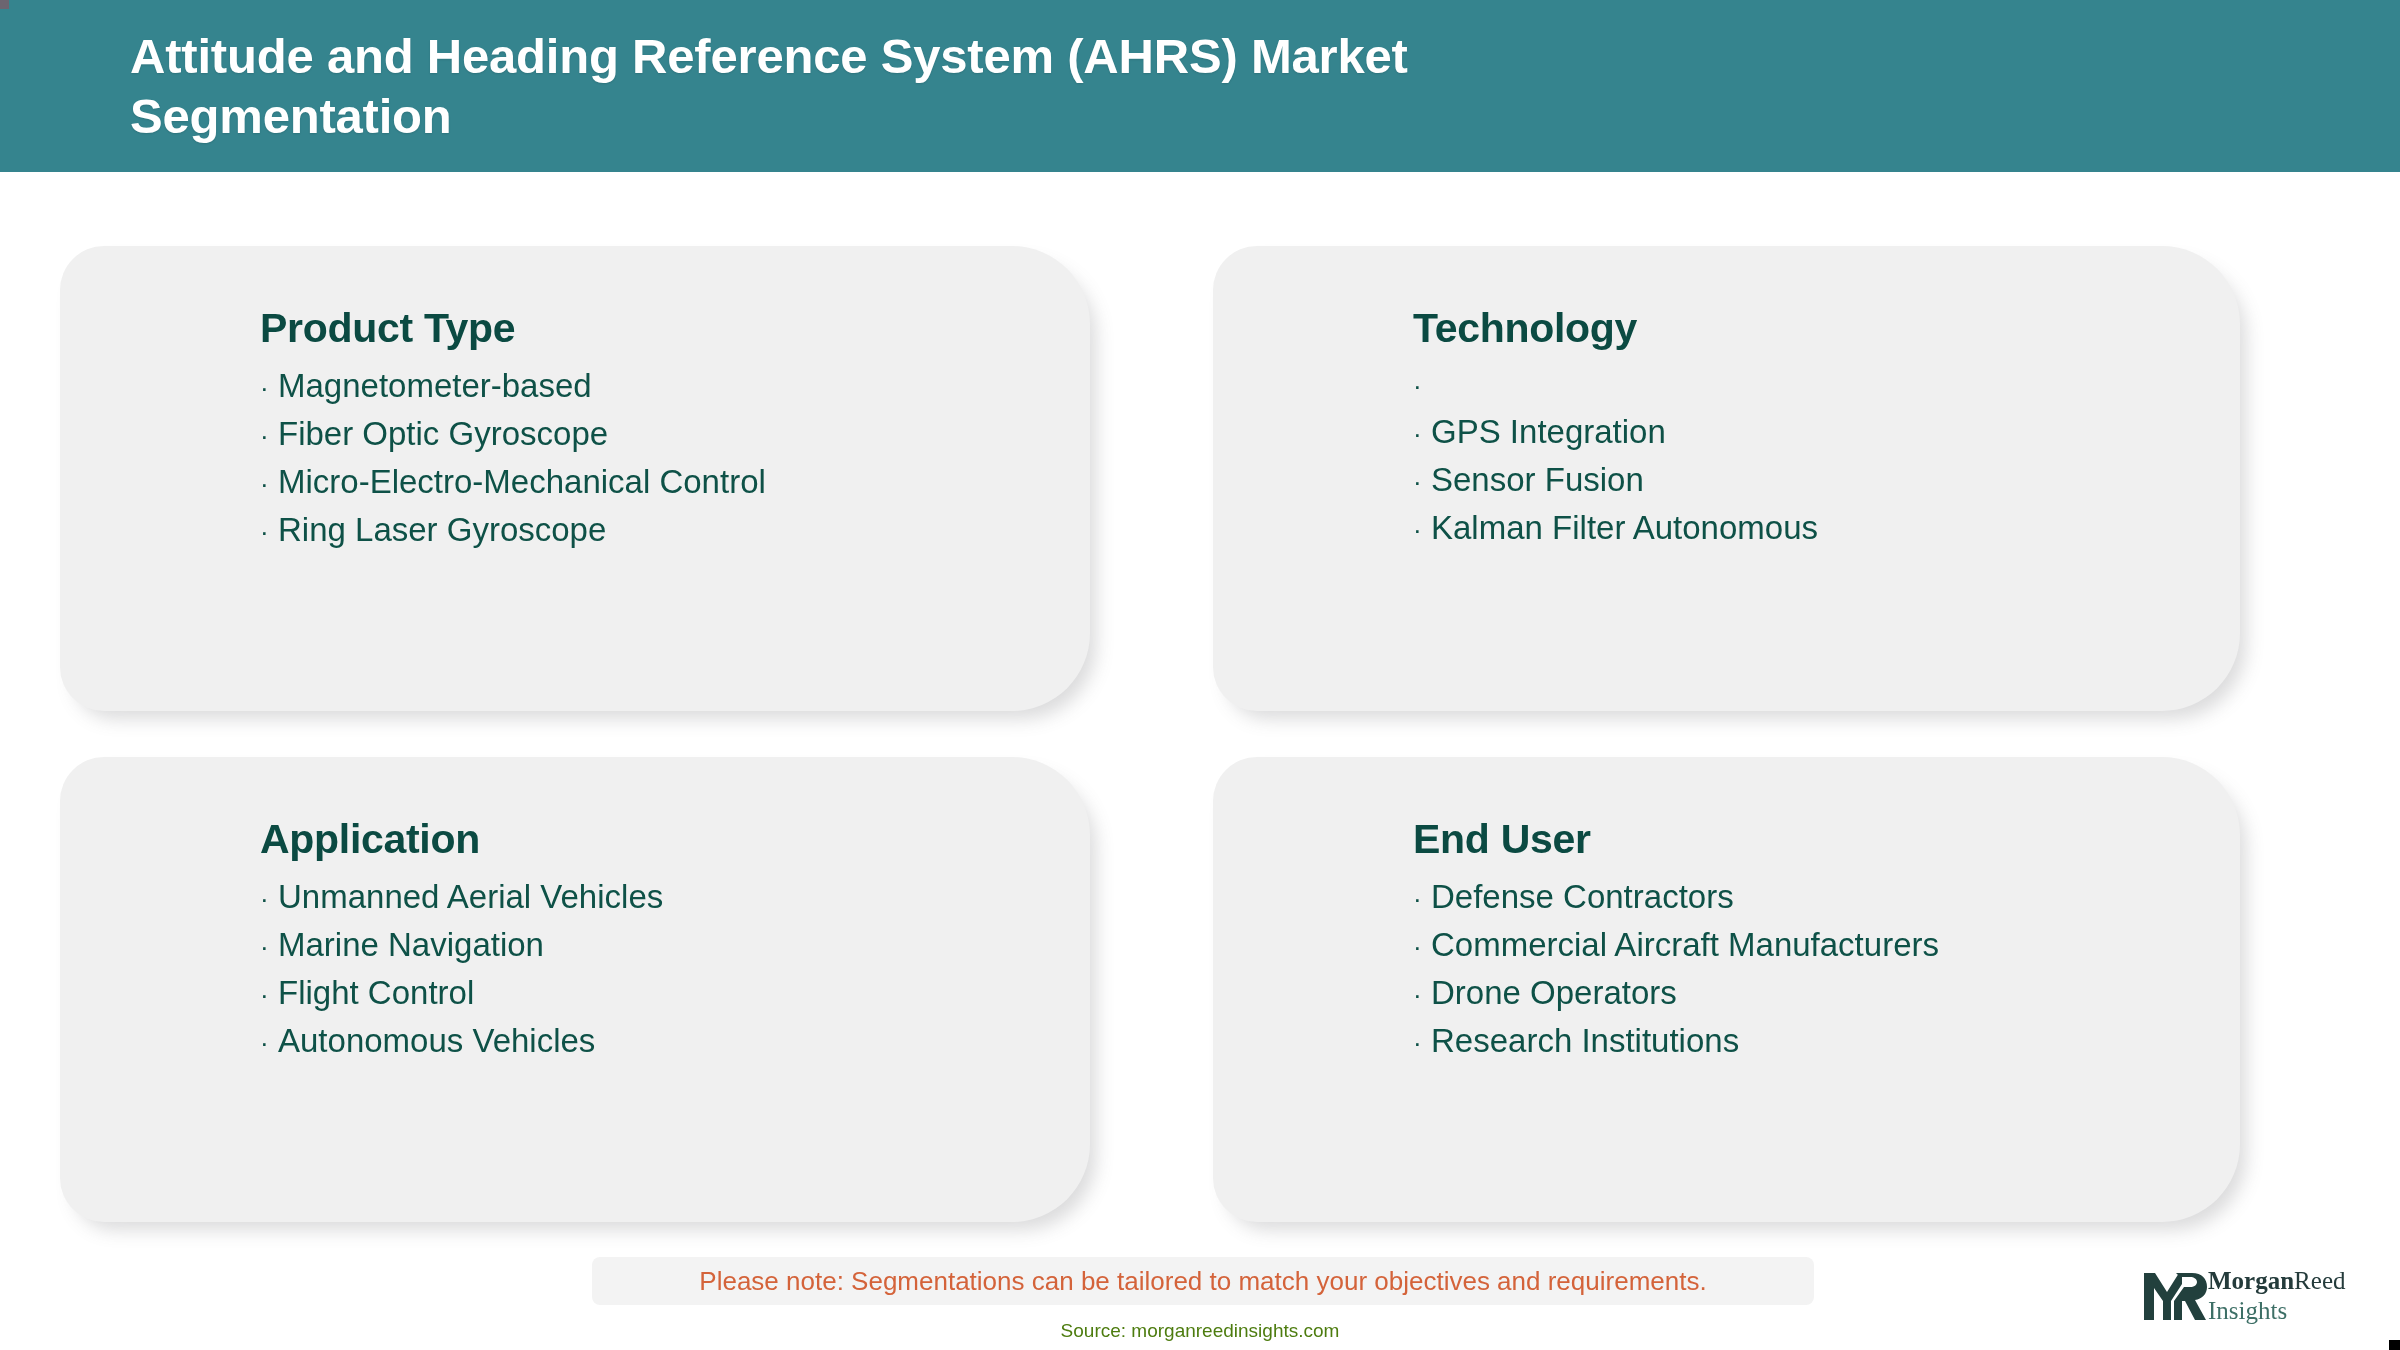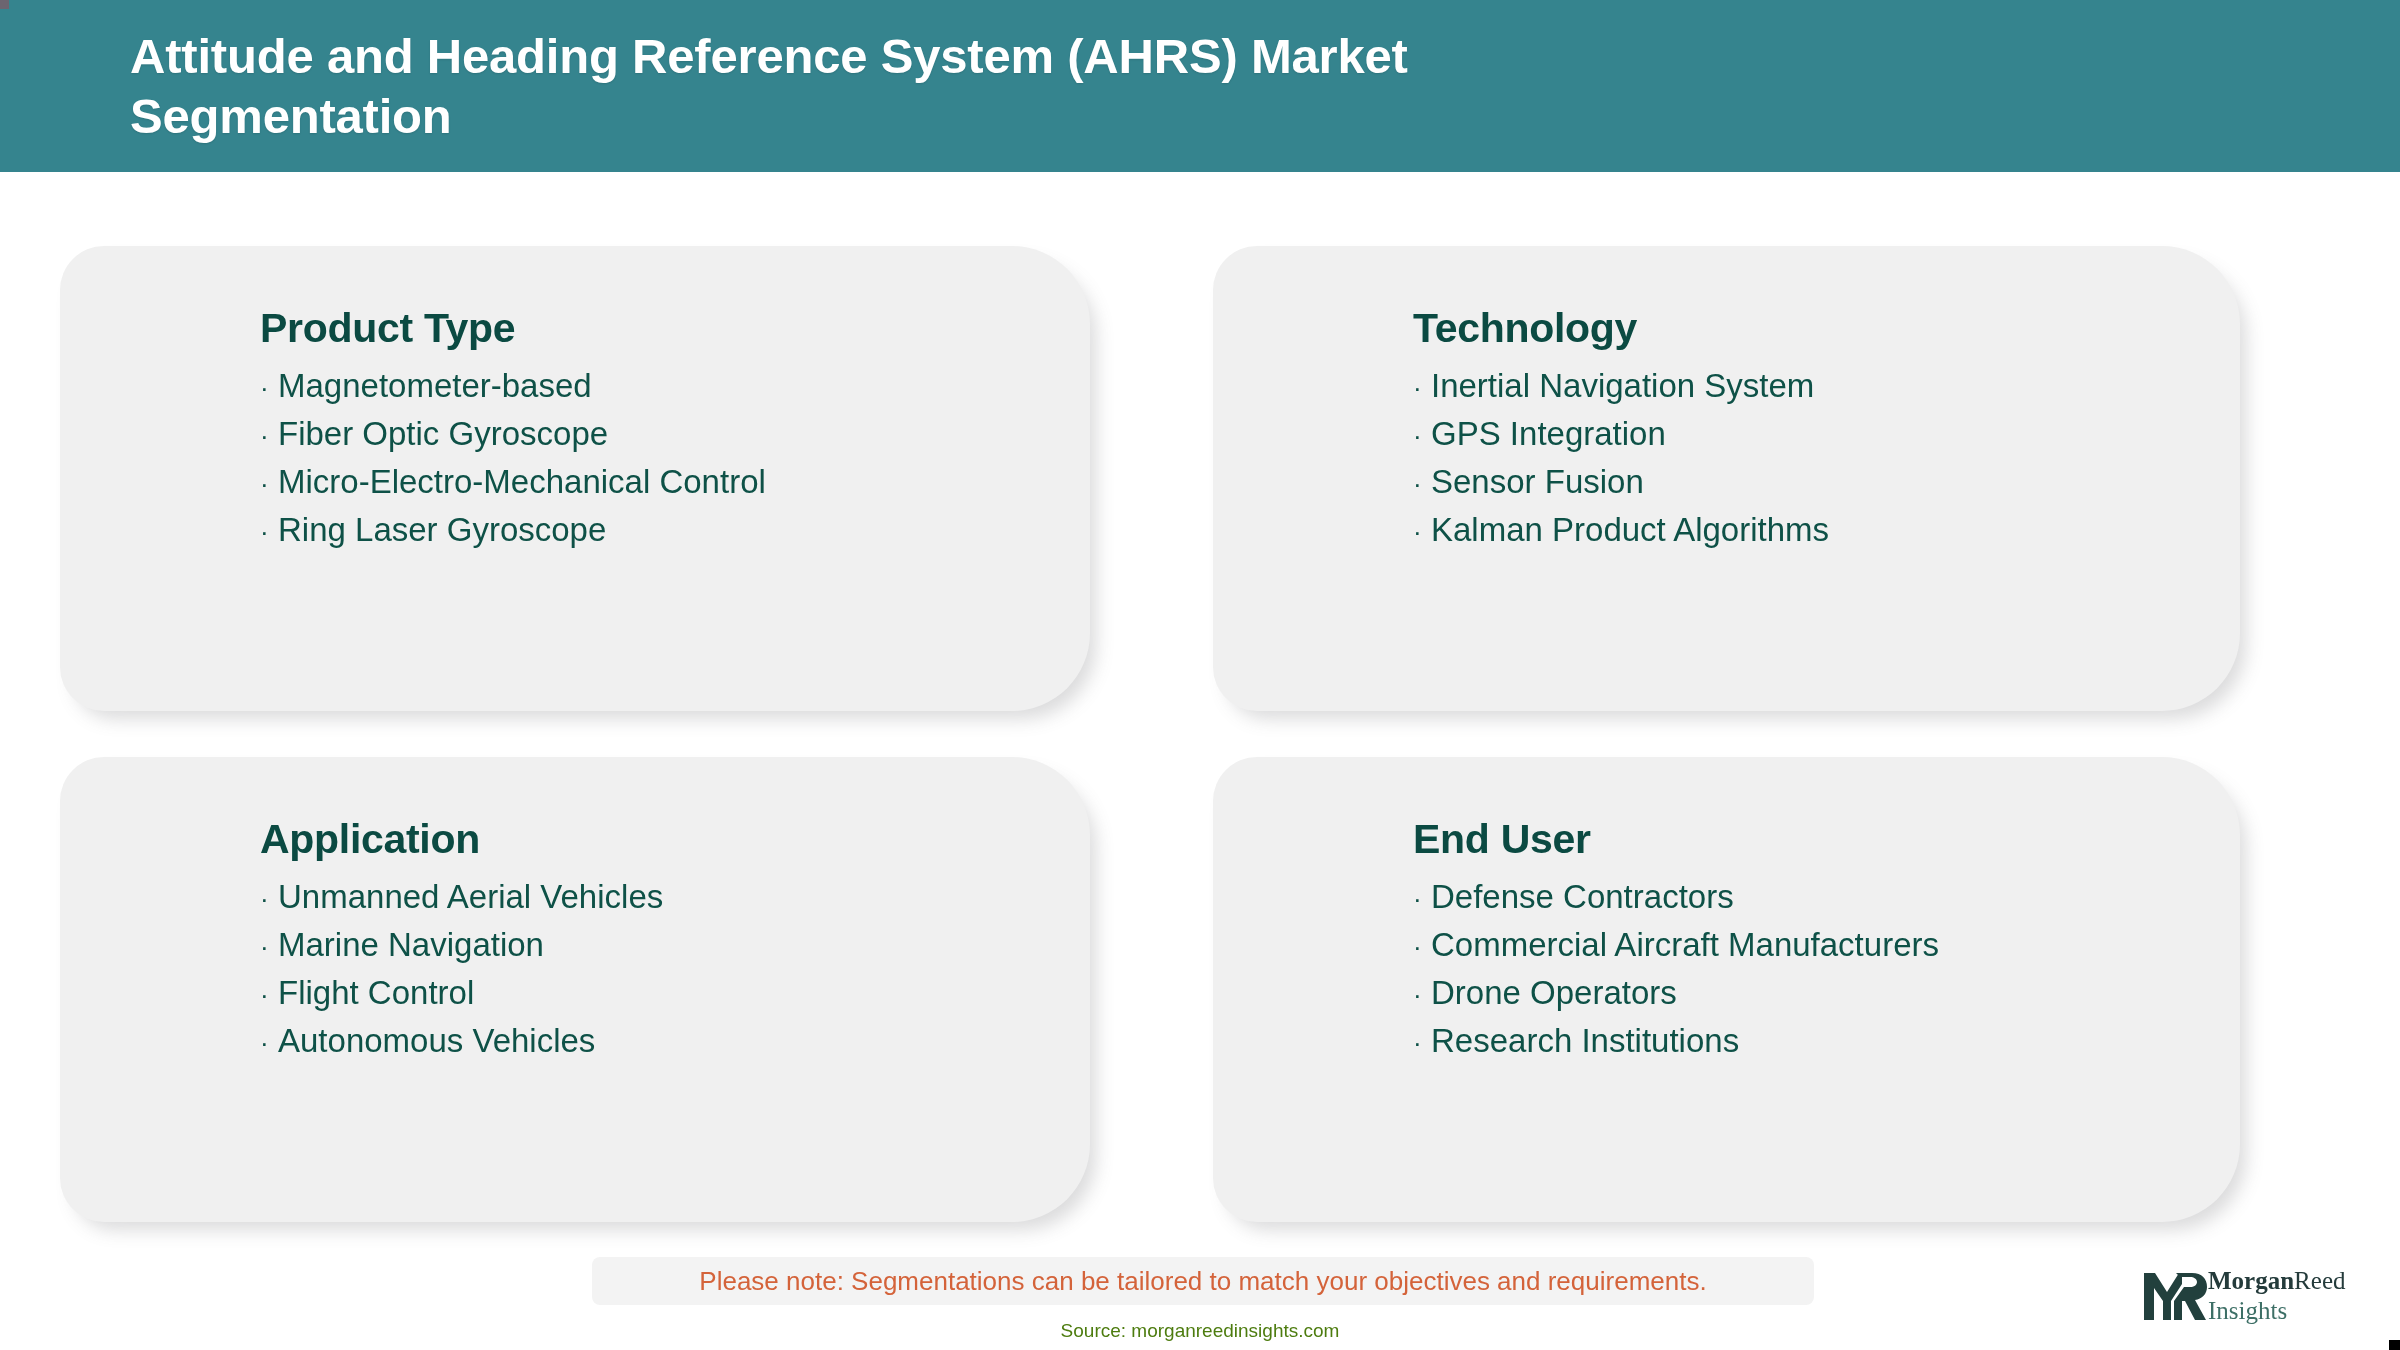--- a/index.html
+++ b/index.html
@@ -192,33 +192,32 @@
           <span>Ring Laser Gyroscope</span>
         </li>
     </ul>
   </div>
 
   <div class="card c1">
     <div class="card-title">Technology</div>
     <ul class="card-list">
       <li>
           <span class="bullet">·</span>
-          <span>Inertial Navigation System</span>
         </li>
       <li>
           <span class="bullet">·</span>
           <span>GPS Integration</span>
         </li>
       <li>
           <span class="bullet">·</span>
           <span>Sensor Fusion</span>
         </li>
       <li>
           <span class="bullet">·</span>
-          <span>Kalman Product Algorithms</span>
+          <span>Kalman Filter Autonomous</span>
         </li>
     </ul>
   </div>
 
   <div class="card c2">
     <div class="card-title">Application</div>
     <ul class="card-list">
       <li>
           <span class="bullet">·</span>
           <span>Unmanned Aerial Vehicles</span>

